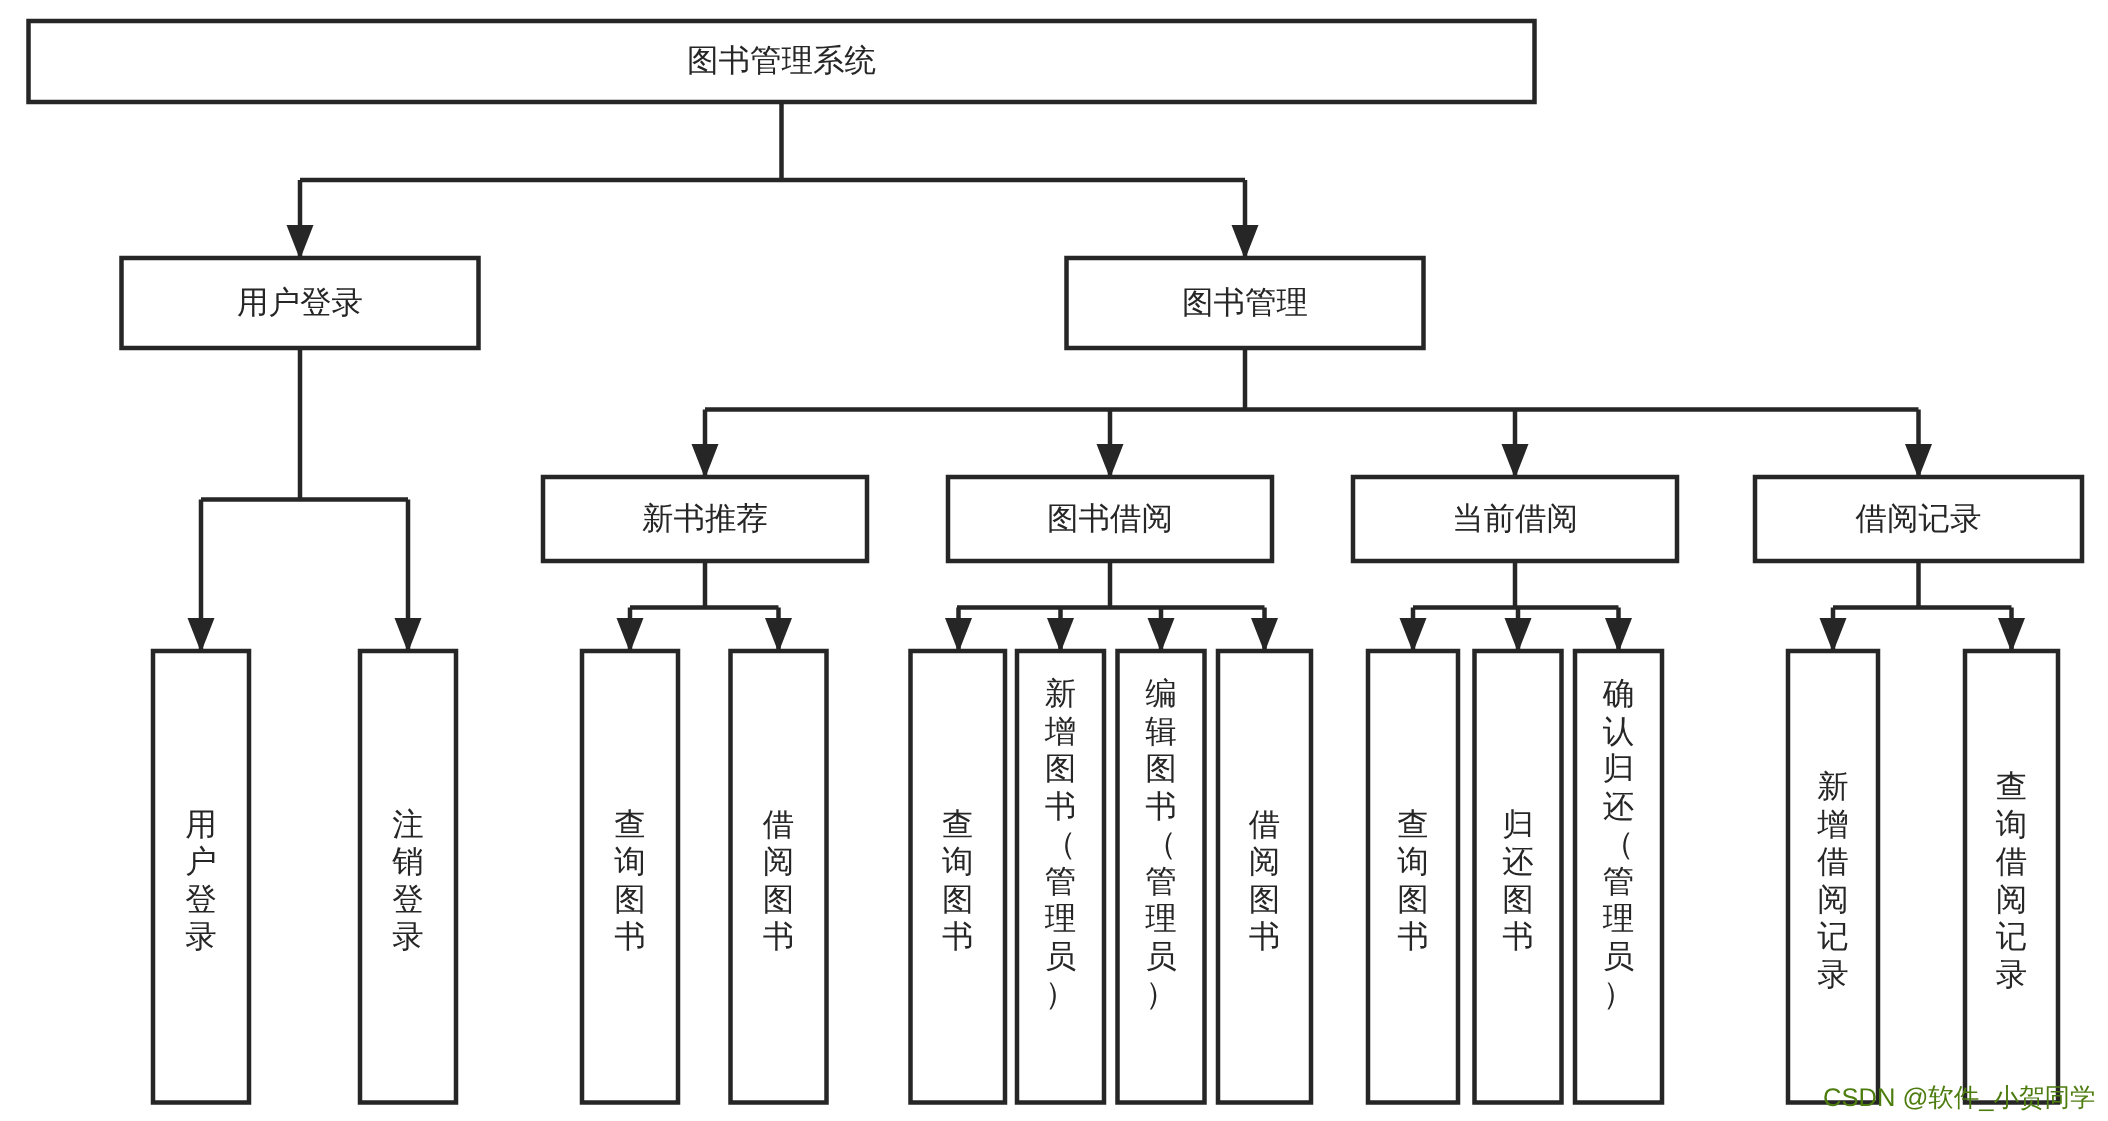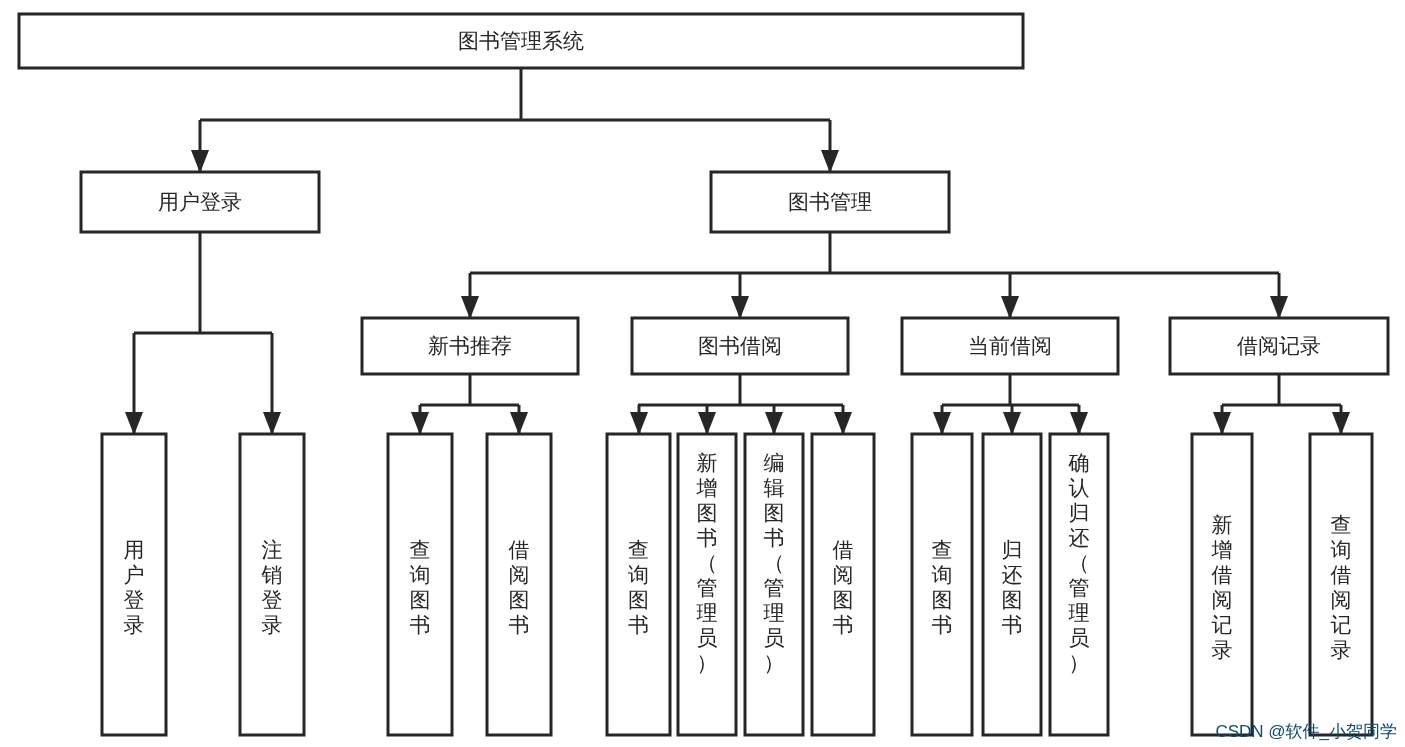--- a/index.html
+++ b/index.html
@@ -39,21 +39,21 @@
   .arrow-head {
     fill: #262626;
     stroke: none;
   }
   .watermark {
     position: absolute;
     right: 8px;
     bottom: 4px;
     font-family: "Liberation Sans", "DejaVu Sans", sans-serif;
     font-size: 17px;
-    color: #0c4a6e;
+    color: #4d7c0f;
     white-space: nowrap;
     pointer-events: none;
   }
 </style>
 </head>
 <body>
 
 <svg id="chart" viewBox="0 0 1405 747">
   <g id="connectors-layer">
       <g>

